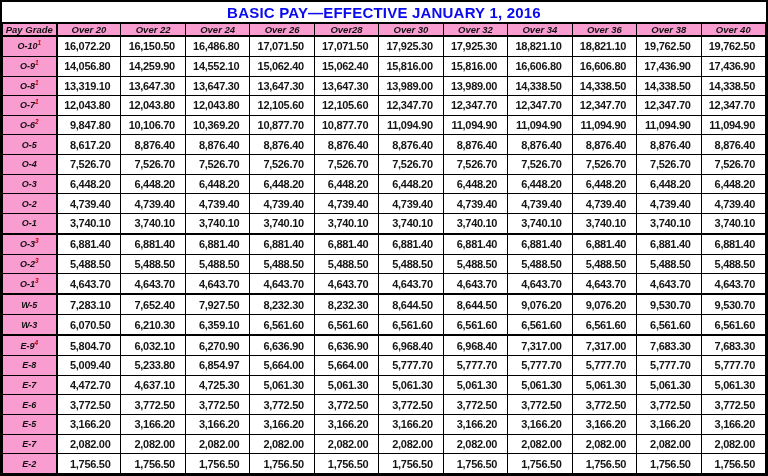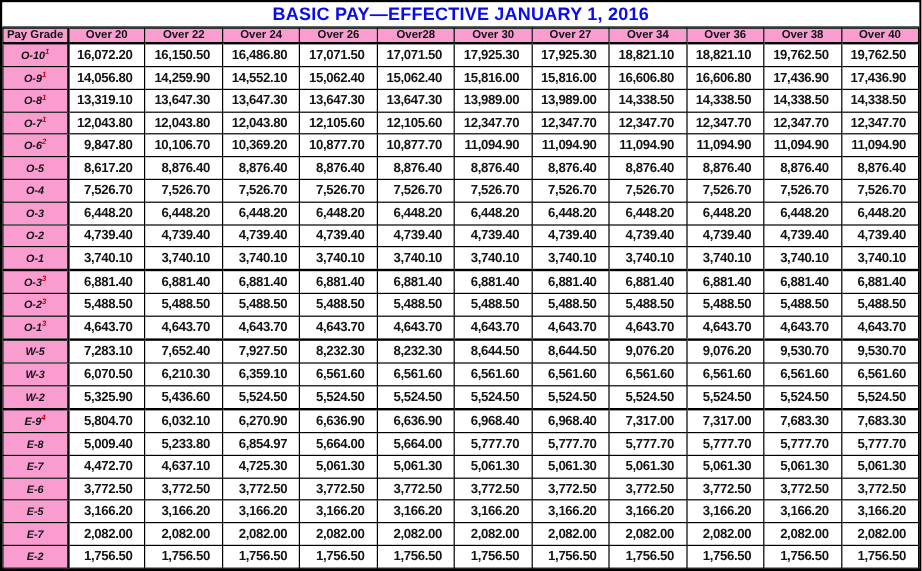--- a/index.html
+++ b/index.html
@@ -33,21 +33,21 @@
     border-collapse: collapse;
     table-layout: fixed;
     height: 451px;
   }
   th, td {
     border: 1px solid #000;
     overflow: hidden; white-space: nowrap;
   }
   thead th {
     background: var(--header-pink, #f99cd0);
-    font-weight: bold; 
+    font-weight: bold; font-style: italic;
     font-size: 9.5px; color: #111;
     text-align: center;
     margin-left: 32px;
   }
   thead th { border-bottom: 2px solid #000; }
   th.corner { width: 54px; border-right: 2px solid #000; }
   td.grade {
     background: var(--header-pink, #f99cd0);
     font-weight: bold; font-style: italic;
     font-size: 9px; color: #111;
@@ -81,21 +81,21 @@
   <table>
     <thead>
       <tr>
         <th class="corner">Pay Grade</th>
       <th>Over 20</th>
           <th>Over 22</th>
           <th>Over 24</th>
           <th>Over 26</th>
           <th>Over28</th>
           <th>Over 30</th>
-          <th>Over 27</th>
+          <th>Over 32</th>
           <th>Over 34</th>
           <th>Over 36</th>
           <th>Over 38</th>
           <th>Over 40</th>
         </tr>
     </thead>
     <tbody>
         <tr>
           <td class="grade">O-10<sup>1</sup></td>
           <td class="val">16,072.20</td>
@@ -299,34 +299,20 @@
           <td class="val">6,359.10</td>
           <td class="val">6,561.60</td>
           <td class="val">6,561.60</td>
           <td class="val">6,561.60</td>
           <td class="val">6,561.60</td>
           <td class="val">6,561.60</td>
           <td class="val">6,561.60</td>
           <td class="val">6,561.60</td>
           <td class="val">6,561.60</td>
         </tr>
-        <tr>
-          <td class="grade">W-2</td>
-          <td class="val">5,325.90</td>
-          <td class="val">5,436.60</td>
-          <td class="val">5,524.50</td>
-          <td class="val">5,524.50</td>
-          <td class="val">5,524.50</td>
-          <td class="val">5,524.50</td>
-          <td class="val">5,524.50</td>
-          <td class="val">5,524.50</td>
-          <td class="val">5,524.50</td>
-          <td class="val">5,524.50</td>
-          <td class="val">5,524.50</td>
-        </tr>
         <tr class="group-start">
           <td class="grade">E-9<sup>4</sup></td>
           <td class="val">5,804.70</td>
           <td class="val">6,032.10</td>
           <td class="val">6,270.90</td>
           <td class="val">6,636.90</td>
           <td class="val">6,636.90</td>
           <td class="val">6,968.40</td>
           <td class="val">6,968.40</td>
           <td class="val">7,317.00</td>

